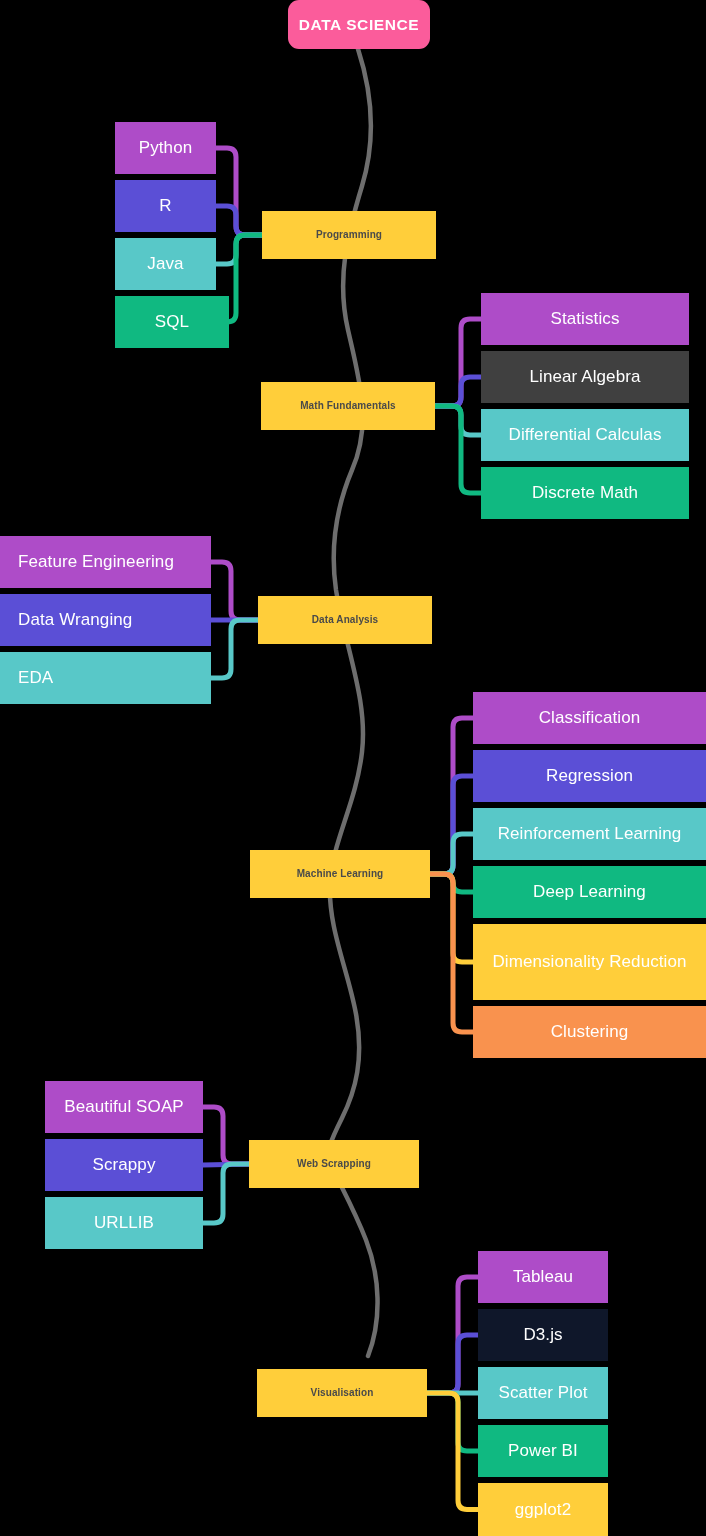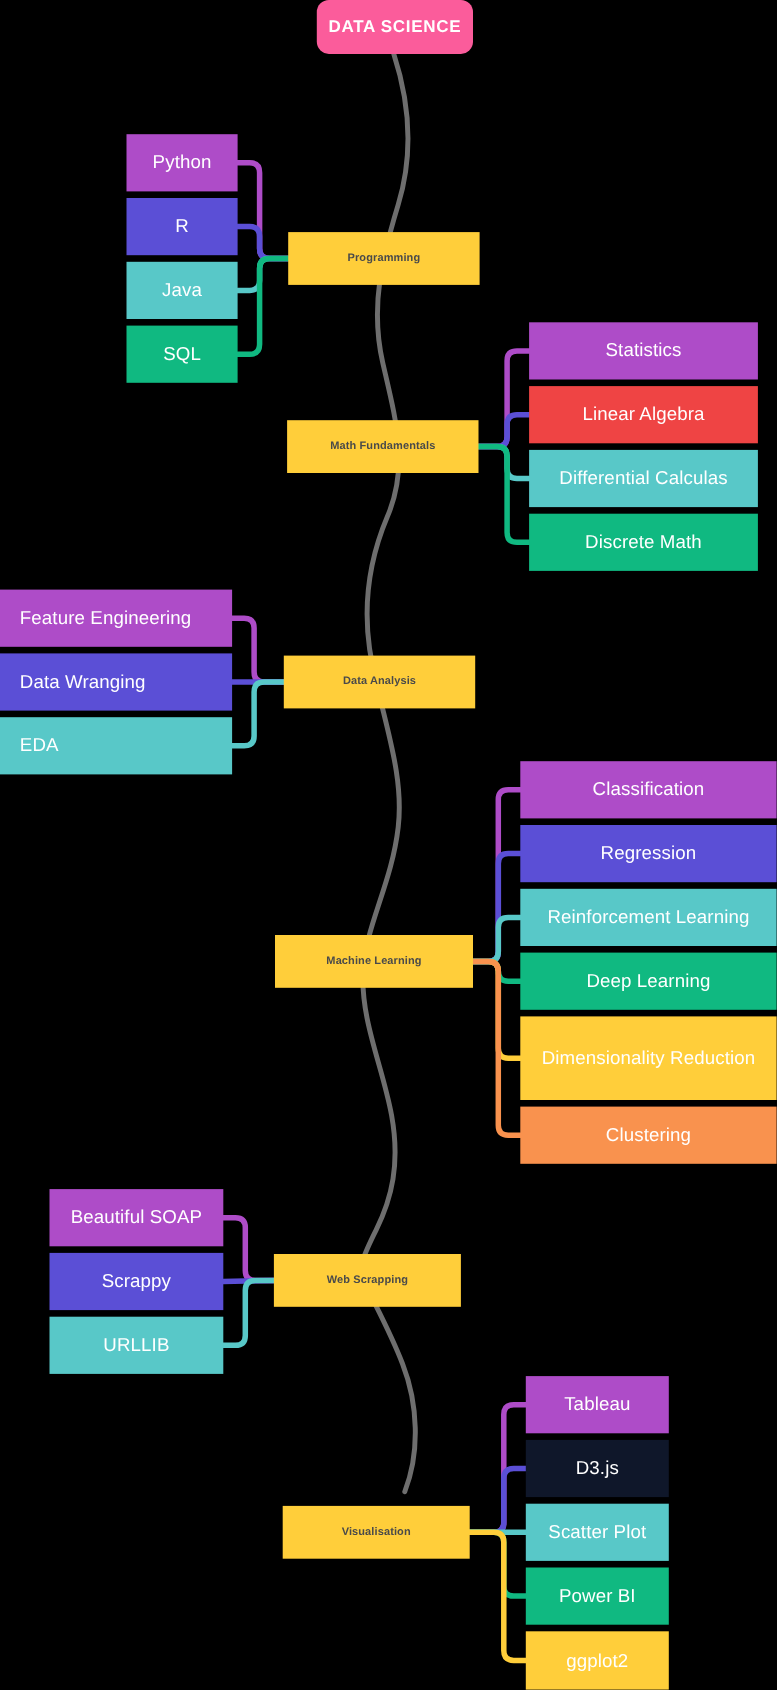--- a/index.html
+++ b/index.html
@@ -56,24 +56,24 @@
       <path d="M 478 1335 L 467 1335 Q 458 1335 458 1344 L 458 1384 Q 458 1393 449 1393 L 427 1393" fill="none" stroke="#5B4FD6" stroke-width="5" stroke-linecap="round" stroke-linejoin="round"></path>
       <path d="M 478 1393 L 427 1393" fill="none" stroke="#58C8C8" stroke-width="5" stroke-linecap="round" stroke-linejoin="round"></path>
       <path d="M 478 1451 L 467 1451 Q 458 1451 458 1442 L 458 1402 Q 458 1393 449 1393 L 427 1393" fill="none" stroke="#10B981" stroke-width="5" stroke-linecap="round" stroke-linejoin="round"></path>
       <path d="M 478 1509.5 L 467 1509.5 Q 458 1509.5 458 1500.5 L 458 1402 Q 458 1393 449 1393 L 427 1393" fill="none" stroke="#FFCE3A" stroke-width="5" stroke-linecap="round" stroke-linejoin="round"></path>
     </svg>
 <div class="node root" style="left: 288px; top: 0px; width: 142px; height: 49px; background: rgb(251, 92, 155);">DATA SCIENCE</div>
     <div class="node spine-node" style="left: 262px; top: 211px; width: 174px; height: 48px;">Programming</div>
     <div class="node leaf" style="left: 115px; top: 122px; width: 101px; height: 52px; background: rgb(174, 76, 200);">Python</div>
     <div class="node leaf" style="left: 115px; top: 180px; width: 101px; height: 52px; background: rgb(91, 79, 214);">R</div>
     <div class="node leaf" style="left: 115px; top: 238px; width: 101px; height: 52px; background: rgb(88, 200, 200);">Java</div>
-    <div class="node leaf" style="left: 115px; top: 296px; width: 101px; height: 52px; background: rgb(16, 185, 129);">SQL</div>
+    <div class="node leaf" style="left: 115px; top: 296px; width: 114px; height: 52px; background: rgb(16, 185, 129);">SQL</div>
     <div class="node spine-node" style="left: 261px; top: 382px; width: 174px; height: 48px;">Math Fundamentals</div>
     <div class="node leaf" style="left: 481px; top: 293px; width: 208px; height: 52px; background: rgb(174, 76, 200);">Statistics</div>
-    <div class="node leaf" style="left: 481px; top: 351px; width: 208px; height: 52px; background: #ef4444;">Linear Algebra</div>
+    <div class="node leaf" style="left: 481px; top: 351px; width: 208px; height: 52px; background: #404040;">Linear Algebra</div>
     <div class="node leaf" style="left: 481px; top: 409px; width: 208px; height: 52px; background: rgb(88, 200, 200);">Differential Calculas</div>
     <div class="node leaf" style="left: 481px; top: 467px; width: 208px; height: 52px; background: rgb(16, 185, 129);">Discrete Math</div>
     <div class="node spine-node" style="left: 258px; top: 596px; width: 174px; height: 48px;">Data Analysis</div>
     <div class="node leaf" style="left: 0px; top: 536px; width: 211px; height: 52px; background: rgb(174, 76, 200); justify-content: flex-start; padding-left: 18px;">Feature Engineering</div>
     <div class="node leaf" style="left: 0px; top: 594px; width: 211px; height: 52px; background: rgb(91, 79, 214); justify-content: flex-start; padding-left: 18px;">Data Wranging</div>
     <div class="node leaf" style="left: 0px; top: 652px; width: 211px; height: 52px; background: rgb(88, 200, 200); justify-content: flex-start; padding-left: 18px;">EDA</div>
     <div class="node spine-node" style="left: 250px; top: 850px; width: 180px; height: 48px;">Machine Learning</div>
     <div class="node leaf" style="left: 473px; top: 692px; width: 233px; height: 52px; background: rgb(174, 76, 200); justify-content: center;">Classification</div>
     <div class="node leaf" style="left: 473px; top: 750px; width: 233px; height: 52px; background: rgb(91, 79, 214); justify-content: center;">Regression</div>
     <div class="node leaf" style="left: 473px; top: 808px; width: 233px; height: 52px; background: rgb(88, 200, 200); justify-content: center;">Reinforcement Learning</div>

